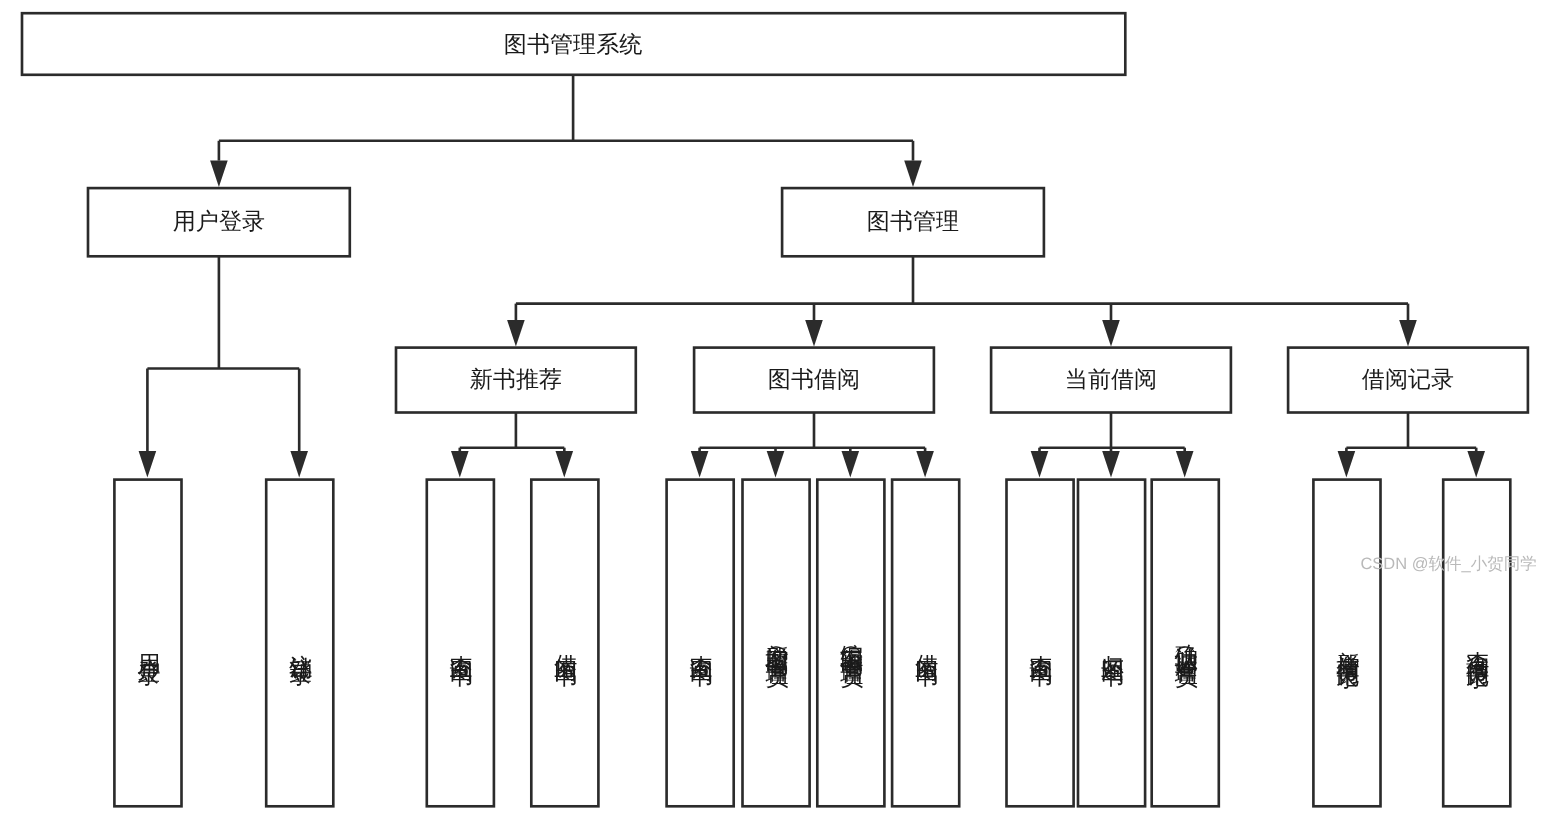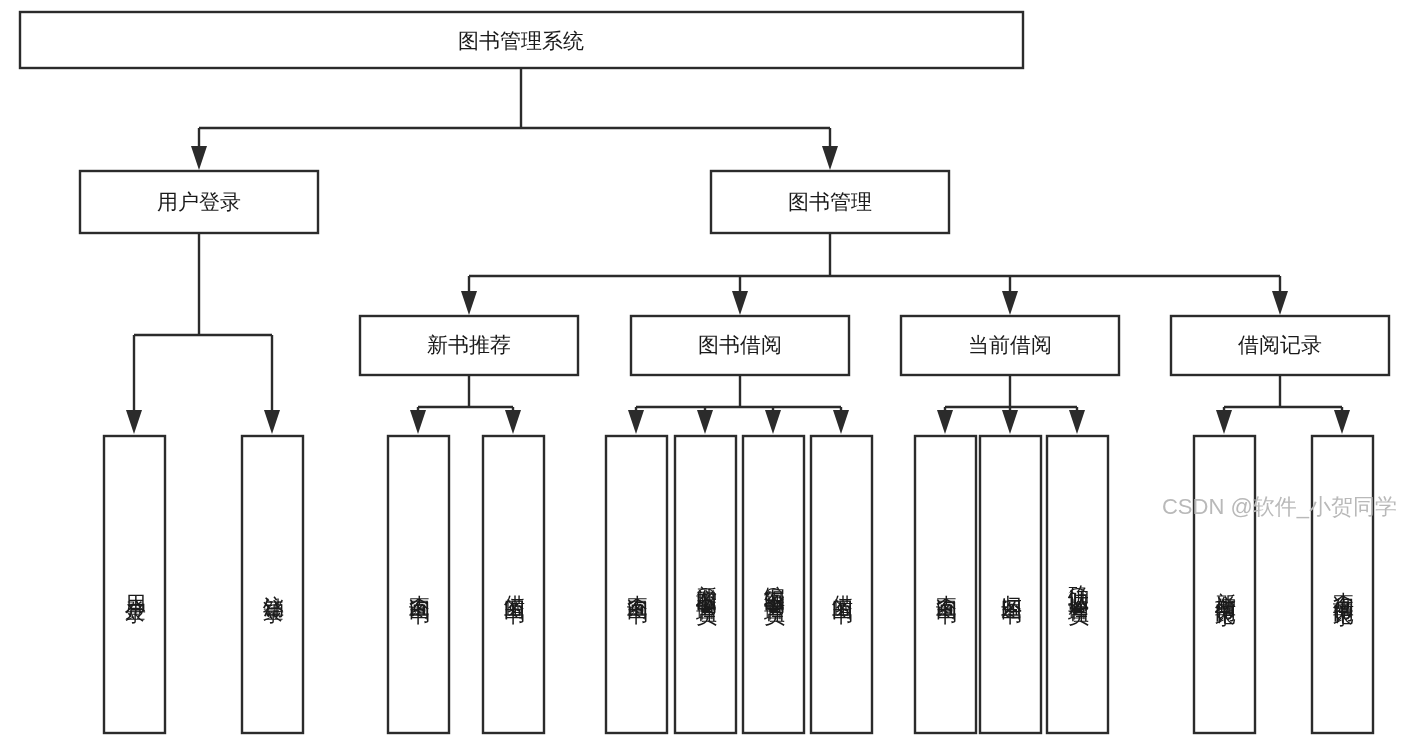--- a/index.html
+++ b/index.html
@@ -54,21 +54,21 @@
     font-size: 21px;
     writing-mode: vertical-rl;
     text-orientation: upright;
     letter-spacing: 3px;
   }
   .watermark-text {
     position: absolute;
     right: 8px;
     bottom: 4px;
     font-family: "Liberation Sans", "DejaVu Sans", sans-serif;
-    font-size: 22px;
+    font-size: 15px;
     color: #b9b9b9;
     white-space: nowrap;
     user-select: none;
   }
 </style>
 </head>
 <body>
 
 <div id="diagram-root">
 

